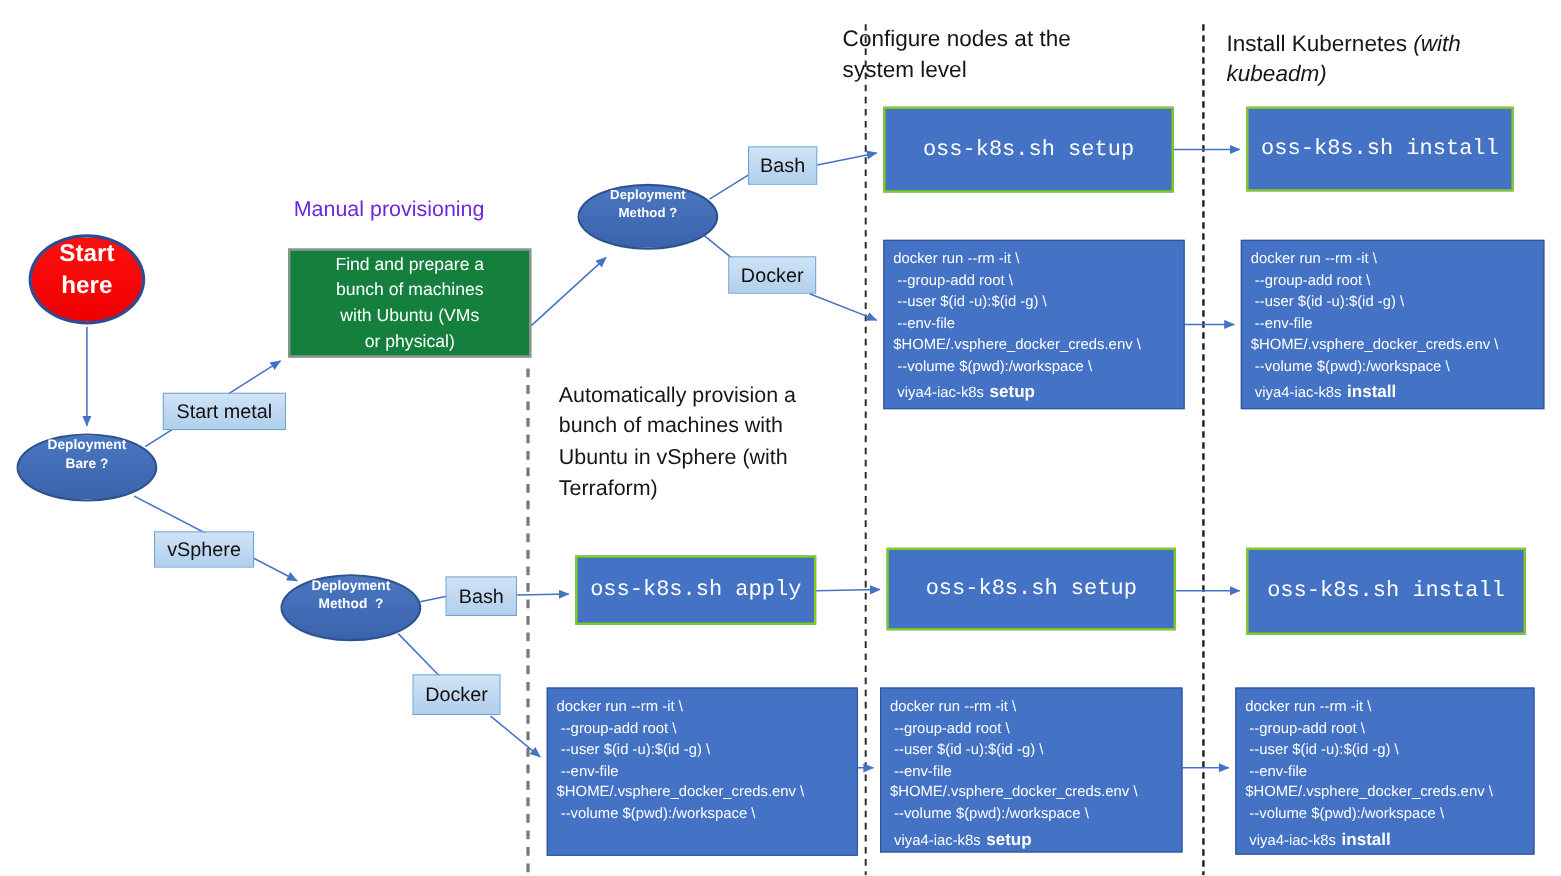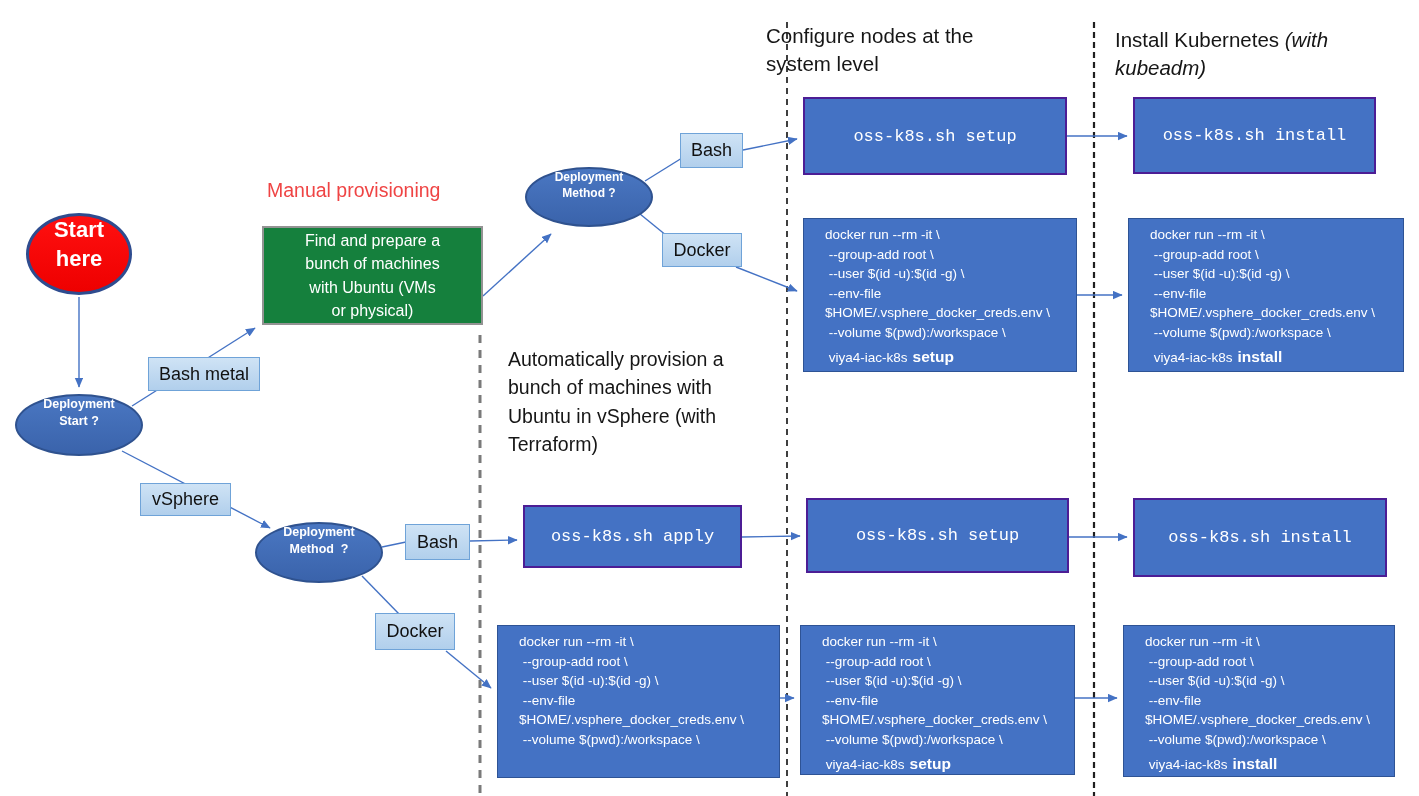--- a/index.html
+++ b/index.html
@@ -35,39 +35,39 @@
 
   
   .gray-box{
     background:#15803d;border:2px solid #939393;color:#fff;
     display:flex;align-items:center;justify-content:center;text-align:center;
     font-size:16px;line-height:1.45;padding:0 40px;
   }
 
   
   .cmd-box{
-    background:#4472C4;border:2px solid #4c1d95;color:#fff;
+    background:#4472C4;border:2px solid #84cc16;color:#fff;
     display:flex;align-items:center;justify-content:center;
     font-family:"Liberation Mono","DejaVu Sans Mono",monospace;
-    font-size:17px;letter-spacing:0px;white-space:pre;
+    font-size:20px;letter-spacing:0px;white-space:pre;
   }
 
   
   .docker-box{
     background:#4472C4;border:1.5px solid #2E5395;color:#fff;
-    font-size:13.5px;line-height:1.45;padding:6px 21px;
+    font-size:13.5px;line-height:1.45;padding:6px 8px;
   }
   .docker-box .dl{white-space:pre;}
   .docker-box .dl.last{margin-top:4px;}
   .docker-box .verb{font-weight:700;font-size:15.5px;margin-left:5px;}
 
   
   .col-header{font-size:20.5px;line-height:1.35;color:#161616;}
   .col-header .ital{font-style:italic;}
-  .manual-header{font-size:19.5px;color:#ef4444;}
+  .manual-header{font-size:19.5px;color:#6d28d9;}
   .auto-text{font-size:19.5px;line-height:1.45;color:#161616;}
 </style>
 </head>
 <body>
 
 <div class="canvas">
 
   <svg class="wires" width="1419" height="796" viewBox="0 0 1419 796">
     <defs>
       <marker id="arr" markerWidth="9" markerHeight="8" refX="6.5" refY="3" orient="auto">
@@ -107,32 +107,32 @@
   </div>
   <div class="abs manual-header" style="left:267px;top:179px;">Manual provisioning</div>
   <div class="abs auto-text" style="left:508px;top:345px;width:238px;">Automatically provision a bunch of machines with Ubuntu in vSphere (with Terraform)</div>
 
   <div class="abs ellipse start" style="left:26px;top:213px;width:106px;height:82px;">
     <span class="ell-line">Start</span>
     <span class="ell-line">here</span>
   </div>
   <div class="abs ellipse" style="left:15px;top:394px;width:128px;height:62px;">
     <span class="ell-line">Deployment</span>
-    <span class="ell-line">Start ?</span>
+    <span class="ell-line">Bare ?</span>
   </div>
   <div class="abs ellipse" style="left:525px;top:167px;width:128px;height:60px;font-size:12px;">
     <span class="ell-line">Deployment</span>
     <span class="ell-line">Method ?</span>
   </div>
   <div class="abs ellipse" style="left:255px;top:522px;width:128px;height:61px;">
     <span class="ell-line">Deployment</span>
     <span class="ell-line">Method  ?</span>
   </div>
 
-  <div class="abs label-box" style="left:148px;top:357px;width:112px;height:34px;">Bash metal</div>
+  <div class="abs label-box" style="left:148px;top:357px;width:112px;height:34px;">Start metal</div>
   <div class="abs label-box" style="left:140px;top:483px;width:91px;height:33px;">vSphere</div>
   <div class="abs label-box" style="left:680px;top:133px;width:63px;height:35px;">Bash</div>
   <div class="abs label-box" style="left:662px;top:233px;width:80px;height:34px;">Docker</div>
   <div class="abs label-box" style="left:405px;top:524px;width:65px;height:36px;">Bash</div>
   <div class="abs label-box" style="left:375px;top:613px;width:80px;height:37px;">Docker</div>
 
   <div class="abs gray-box" style="left:262px;top:226px;width:221px;height:99px;">Find and prepare a bunch of machines with Ubuntu (VMs or physical)</div>
 
   <div class="abs cmd-box" style="left:803px;top:97px;width:264px;height:78px;">oss-k8s.sh setup</div>
   <div class="abs cmd-box" style="left:1133px;top:97px;width:243px;height:77px;">oss-k8s.sh install</div>

